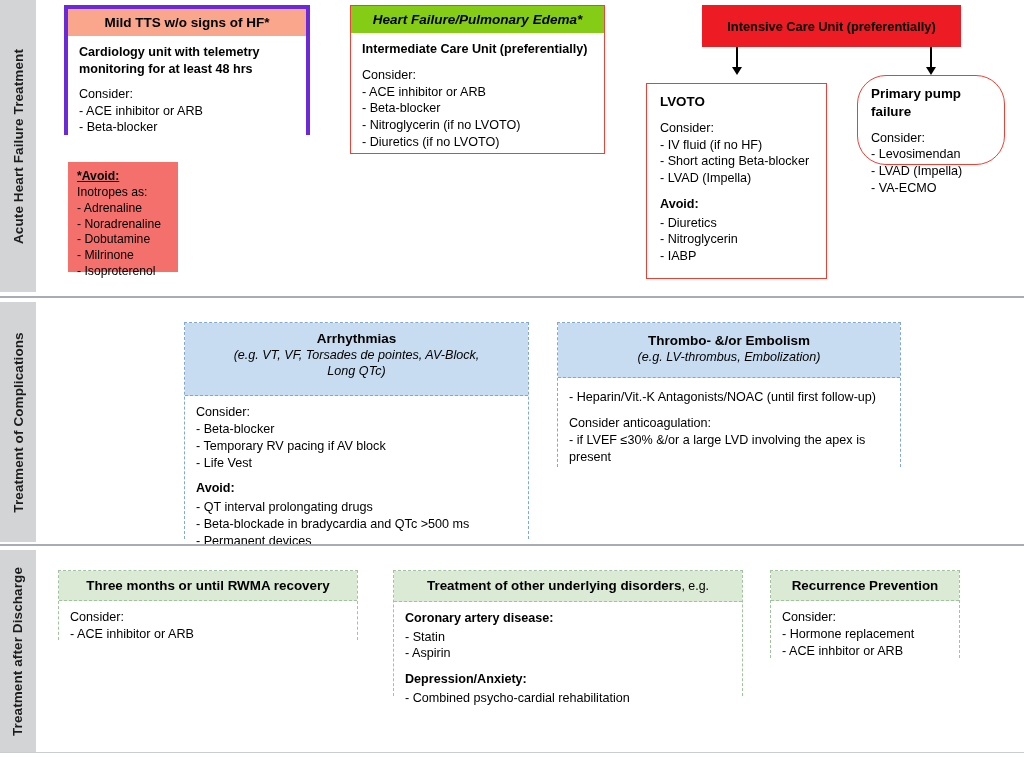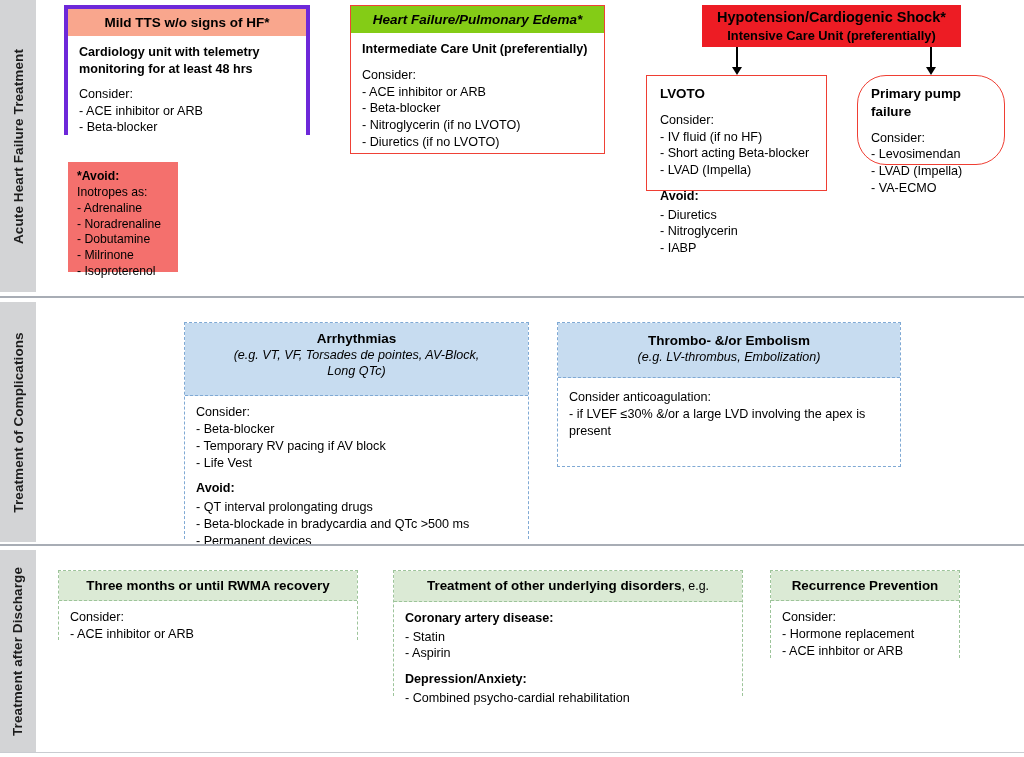--- a/index.html
+++ b/index.html
@@ -108,21 +108,21 @@
   }
 
   
   .avoidbox {
     position: absolute;
     background: #f4706d;
     padding: 7px 8px 8px 9px;
     font-size: 12.2px;
     line-height: 1.3;
   }
-  .avoidbox .ttl { font-weight: bold; }
+  .avoidbox .ttl { font-weight: bold; text-decoration: underline; }
   .avoidbox .ttl .star { text-decoration: none; }
 
   
   .card.blue { border: 1px dashed #7fa9d4; }
   .card.blue .hdr {
     background: #c7dcf0;
     border-bottom: 1px dashed #7fa9d4;
     padding: 7px 8px 16px;
   }
   .card.blue .hdr .sub {
@@ -203,34 +203,33 @@
         <div class="li">Consider:</div>
         <div class="li">- ACE inhibitor or ARB</div>
         <div class="li">- Beta-blocker</div>
         <div class="li">- Nitroglycerin (if no LVOTO)</div>
         <div class="li">- Diuretics (if no LVOTO)</div>
       </div>
     </div>
   </div>
 
   <div class="banner" style="left:702px; top:5px; width:259px; height:42px;">
-    <div class="l1">Hypotension/Cardiogenic Shock*</div>
     <div class="l2">Intensive Care Unit (preferentially)</div>
   </div>
 
   <div class="conn" style="left:736px; top:47px; width:2px; height:28px;">
     <div class="stem" style="height:21px;"></div>
     <div class="head" style="top:20px;"></div>
   </div>
   <div class="conn" style="left:930px; top:47px; width:2px; height:28px;">
     <div class="stem" style="height:21px;"></div>
     <div class="head" style="top:20px;"></div>
   </div>
 
-  <div class="card redline" style="left:646px; top:75px; width:181px; height:116px;">
+  <div class="card redline" style="left:646px; top:83px; width:181px; height:196px;">
     <div class="bdy">
       <div class="title">LVOTO</div>
       <div class="grp">
         <div class="li">Consider:</div>
         <div class="li">- IV fluid (if no HF)</div>
         <div class="li">- Short acting Beta-blocker</div>
         <div class="li">- LVAD (Impella)</div>
       </div>
       <div class="grp">
         <div class="lead li">Avoid:</div>
@@ -281,20 +280,23 @@
     </div>
   </div>
 
   <div class="card blue" style="left:557px; top:322px; width:344px; height:145px;">
     <div class="hdr" style="padding-top:9px; padding-bottom:12px;">
       <div>Thrombo- &amp;/or Embolism</div>
       <div class="sub">(e.g. LV-thrombus, Embolization)</div>
     </div>
     <div class="bdy" style="padding-top:11px;">
       <div class="grp">
+        <div class="li">- Heparin/Vit.-K Antagonists/NOAC (until first follow-up)</div>
+      </div>
+      <div class="grp">
         <div class="li">Consider anticoagulation:</div>
         <div class="li wrap">- if LVEF ≤30% &amp;/or a large LVD involving the apex is present</div>
       </div>
     </div>
   </div>
 
   <div class="band-rule" style="top:544px;"></div>
 
   <div class="sidebar" style="top:550px; height:202px;">
     <div class="vlabel">Treatment after Discharge</div>

